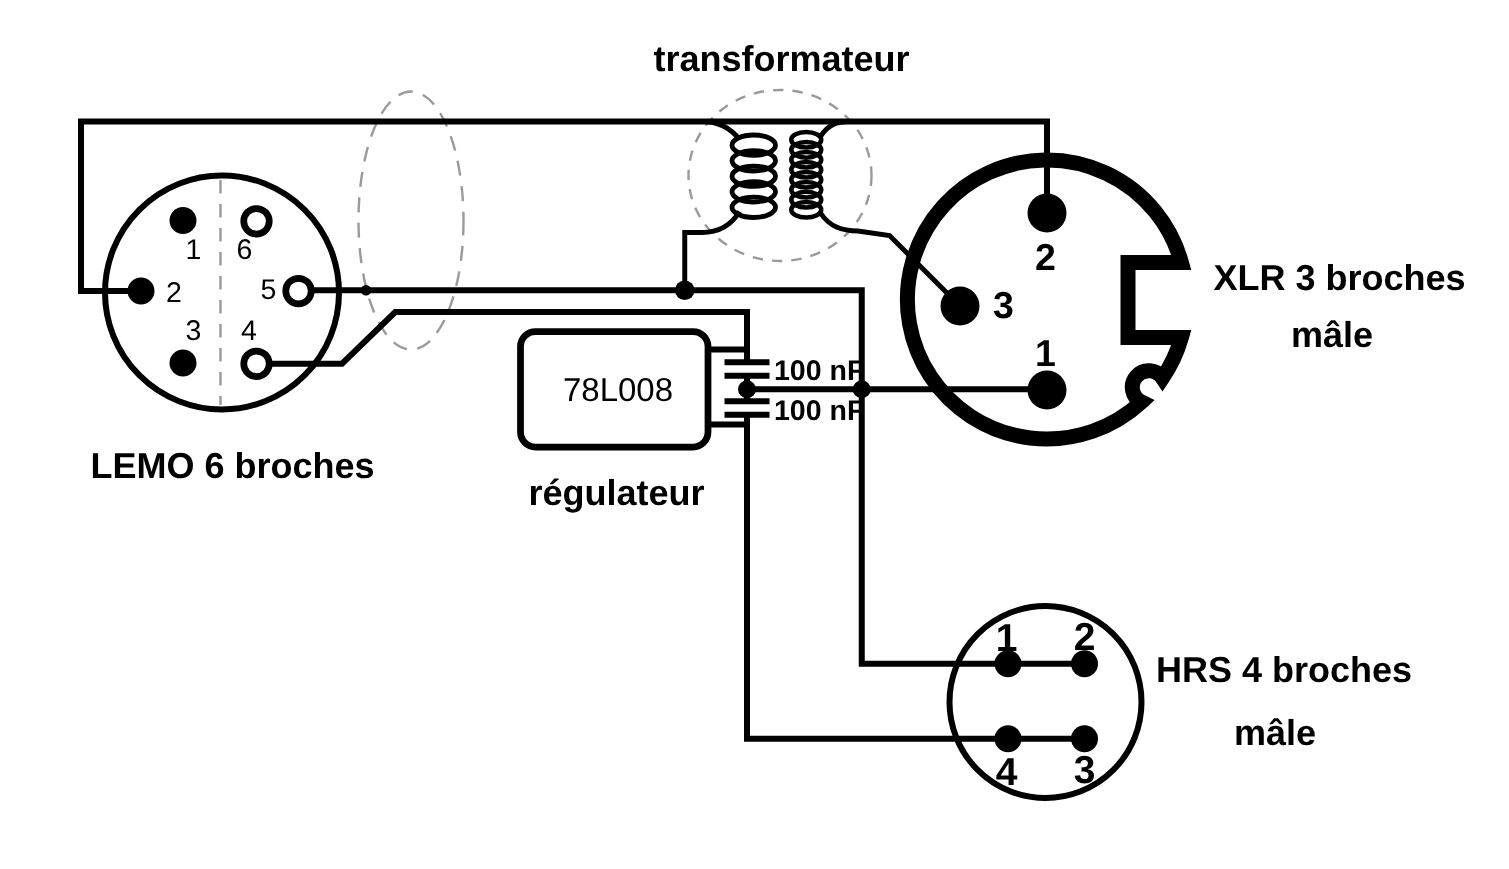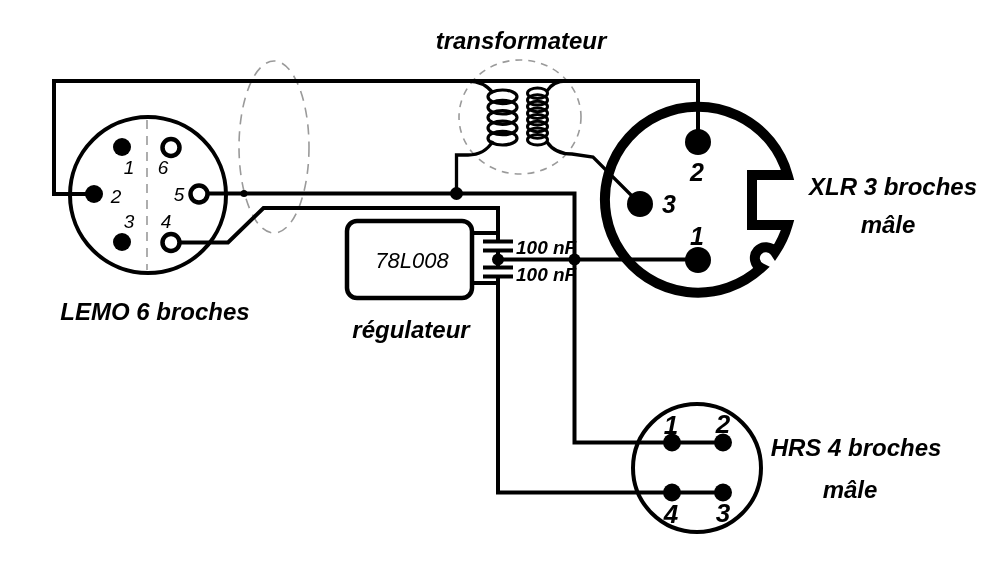--- a/index.html
+++ b/index.html
@@ -6,21 +6,20 @@
     margin: 0;
     padding: 0;
     background: #ffffff;
   }
   .stage {
     position: relative;
     width: 1006px;
     height: 579px;
     background: #ffffff;
     overflow: hidden;
-    font-style: italic;
   }
   svg {
     display: block;
   }
   text {
     font-family: "Liberation Sans", "DejaVu Sans", sans-serif;
     fill: #000000;
   }
   .caption {
     font-size: 24px;

